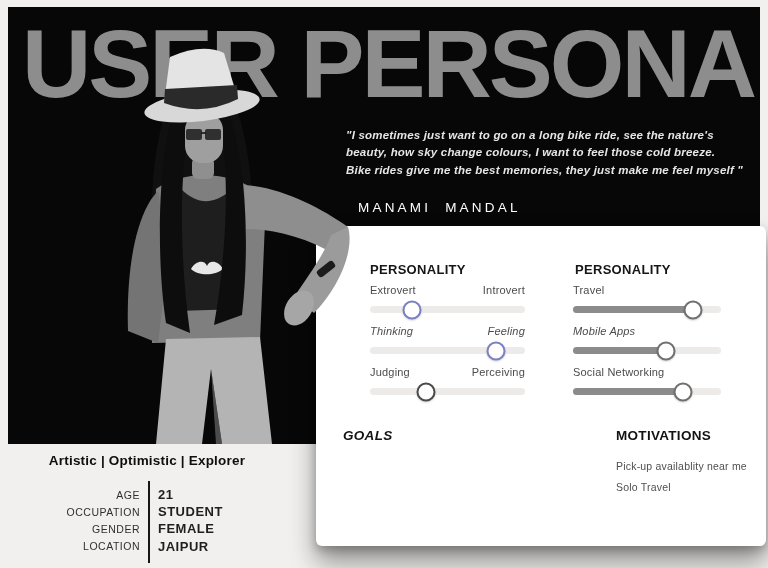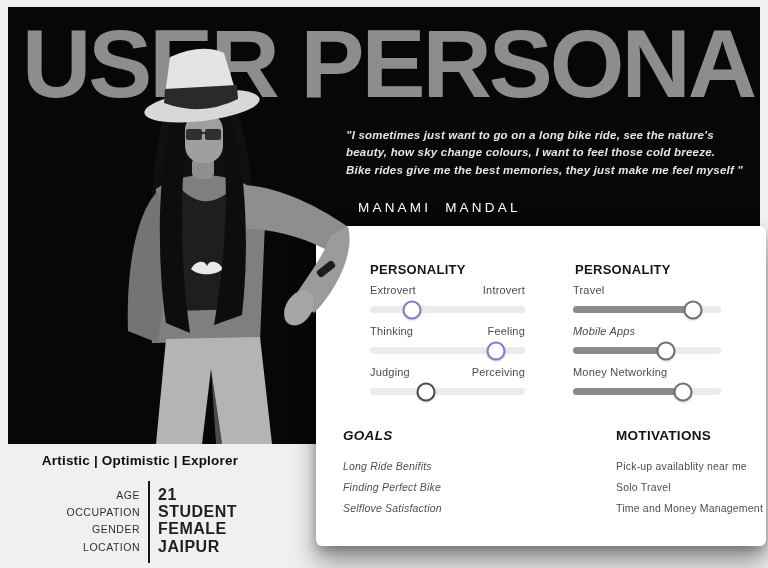--- a/index.html
+++ b/index.html
@@ -26,27 +26,27 @@
   .track .knob{position:absolute;left:var(--val,50%);top:50%;transform:translate(-50%,-50%);
         width:15px;height:15px;border-radius:50%;background:#ffffff;border:2px solid var(--accent,#707070);
         box-shadow:0 1px 2px rgba(0,0,0,.18);}
   .bsec{position:absolute;top:202px;}
   .bsec .bh{font-size:13.5px;font-weight:700;color:#131313;letter-spacing:.3px;}
   .bsec ul{list-style:none;margin:13px 0 0 0;padding:0;}
   .bsec li{font-size:10.5px;color:#4f4f4f;line-height:21px;letter-spacing:.2px;}
   .sec-goals{left:27px;font-style:italic;}
   .sec-frus{left:149px;}
   .sec-motiv{left:300px;}
-  .traits{position:absolute;left:1px;top:453px;width:278px;z-index:2;text-align:center;
+  .traits{position:absolute;left:8px;top:453px;width:278px;z-index:2;text-align:center;
           font-size:13.5px;font-weight:700;color:#0e0e0e;letter-spacing:.2px;}
   .profile{position:absolute;left:8px;top:486px;width:278px;z-index:2;}
   .pdivider{position:absolute;left:140px;top:-5px;width:2px;height:82px;background:#161616;}
   .prow{display:grid;grid-template-columns:132px 1fr;column-gap:18px;height:17.2px;align-items:center;}
   .plabel{text-align:right;font-size:10.5px;color:#2f2f2f;letter-spacing:.5px;}
-  .pvalue{font-size:16px;font-weight:700;color:#1f1f1f;letter-spacing:.5px;}
+  .pvalue{font-size:13px;font-weight:700;color:#1f1f1f;letter-spacing:.5px;}
 </style>
 </head>
 <body>
 
 <div class="stage">
 
   <div class="panel"></div>
 
   <div class="big-title">USER PERSONA</div>
 
@@ -108,21 +108,21 @@
 
     <div class="srow" style="left:54px;top:58px;">
       <div class="lbls">
         <span>Extrovert</span>
         <span>Introvert</span>
       </div>
       <div class="track" style="--val: 27%; --accent: #7b80c2;">
         <div class="knob"></div>
       </div>
     </div>
-    <div class="srow" style="left:54px;top:99px;">
+    <div class="srow" style="left:54px;top:99px;font-style:italic;">
       <div class="lbls">
         <span>Thinking</span>
         <span>Feeling</span>
       </div>
       <div class="track" style="--val: 81%; --accent: #7b80c2;">
         <div class="knob"></div>
       </div>
     </div>
     <div class="srow" style="left:54px;top:140px;">
       <div class="lbls">
@@ -147,42 +147,36 @@
       <div class="lbls">
           <span>Mobile Apps</span>
         </div>
       <div class="track" style="--val: 63%;">
         <div class="fill"></div>
         <div class="knob"></div>
       </div>
     </div>
     <div class="srow right" style="left:257px;top:140px;">
       <div class="lbls">
-          <span>Money Networking</span>
+          <span>Social Networking</span>
         </div>
       <div class="track" style="--val: 74%;">
         <div class="fill"></div>
         <div class="knob"></div>
       </div>
     </div>
 
     <div class="bsec sec-goals">
       <div class="bh">GOALS</div>
-      <ul>
-        <li>Long Ride Benifits</li>
-        <li>Finding Perfect Bike</li>
-        <li>Selflove Satisfaction</li>
-      </ul>
     </div>
     <div class="bsec sec-motiv">
       <div class="bh">MOTIVATIONS</div>
       <ul>
         <li>Pick-up availablity near me</li>
         <li>Solo Travel</li>
-        <li>Time and Money Management</li>
       </ul>
     </div>
   </div>
 
   <div class="traits">Artistic | Optimistic | Explorer</div>
 
   <div class="profile">
     <div class="pdivider"></div>
     <div class="prow">
       <div class="plabel">AGE</div>

